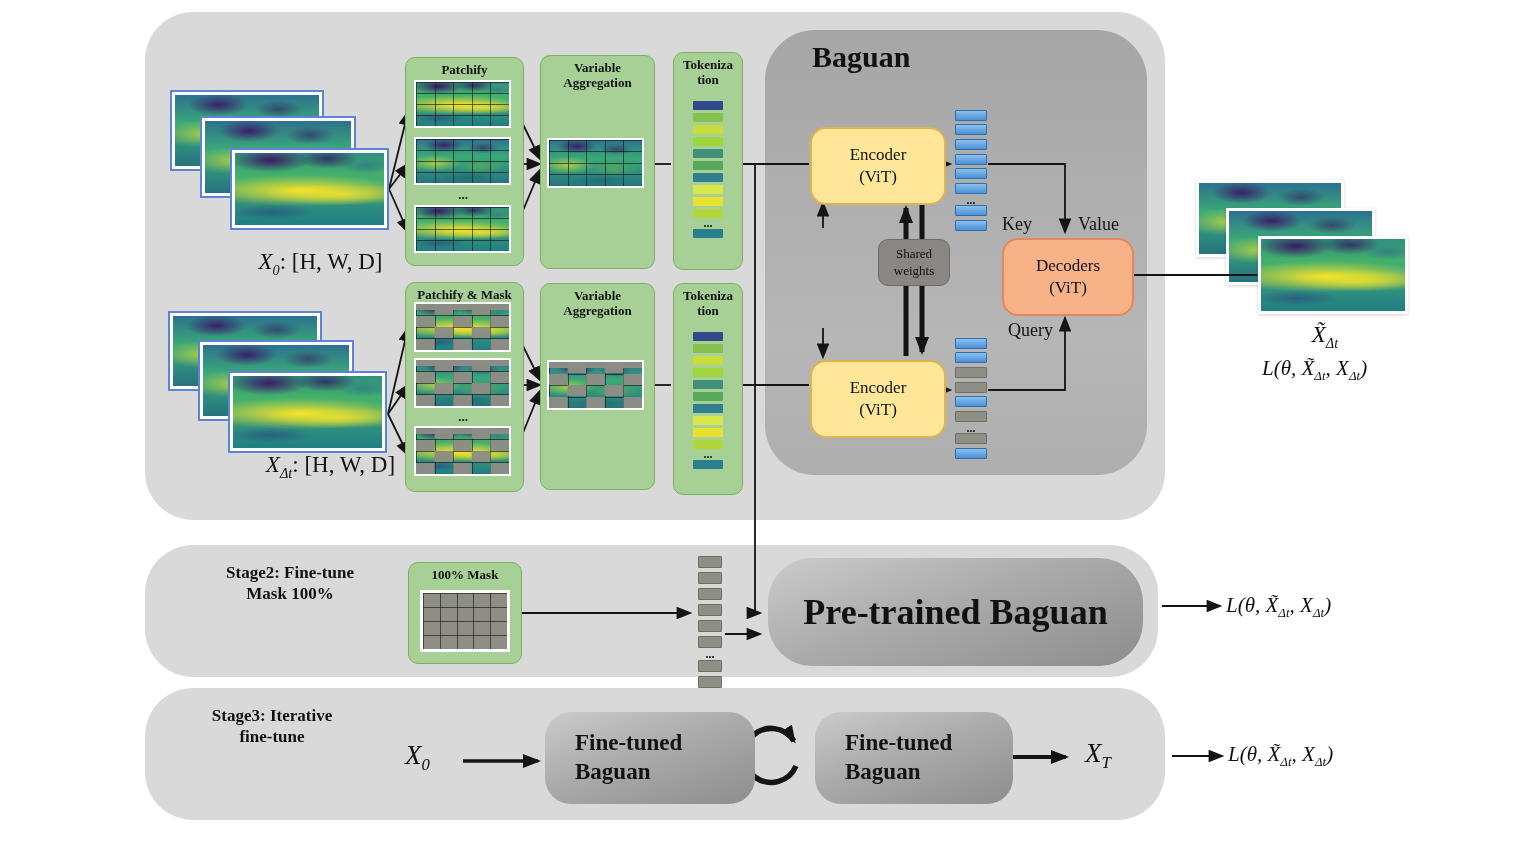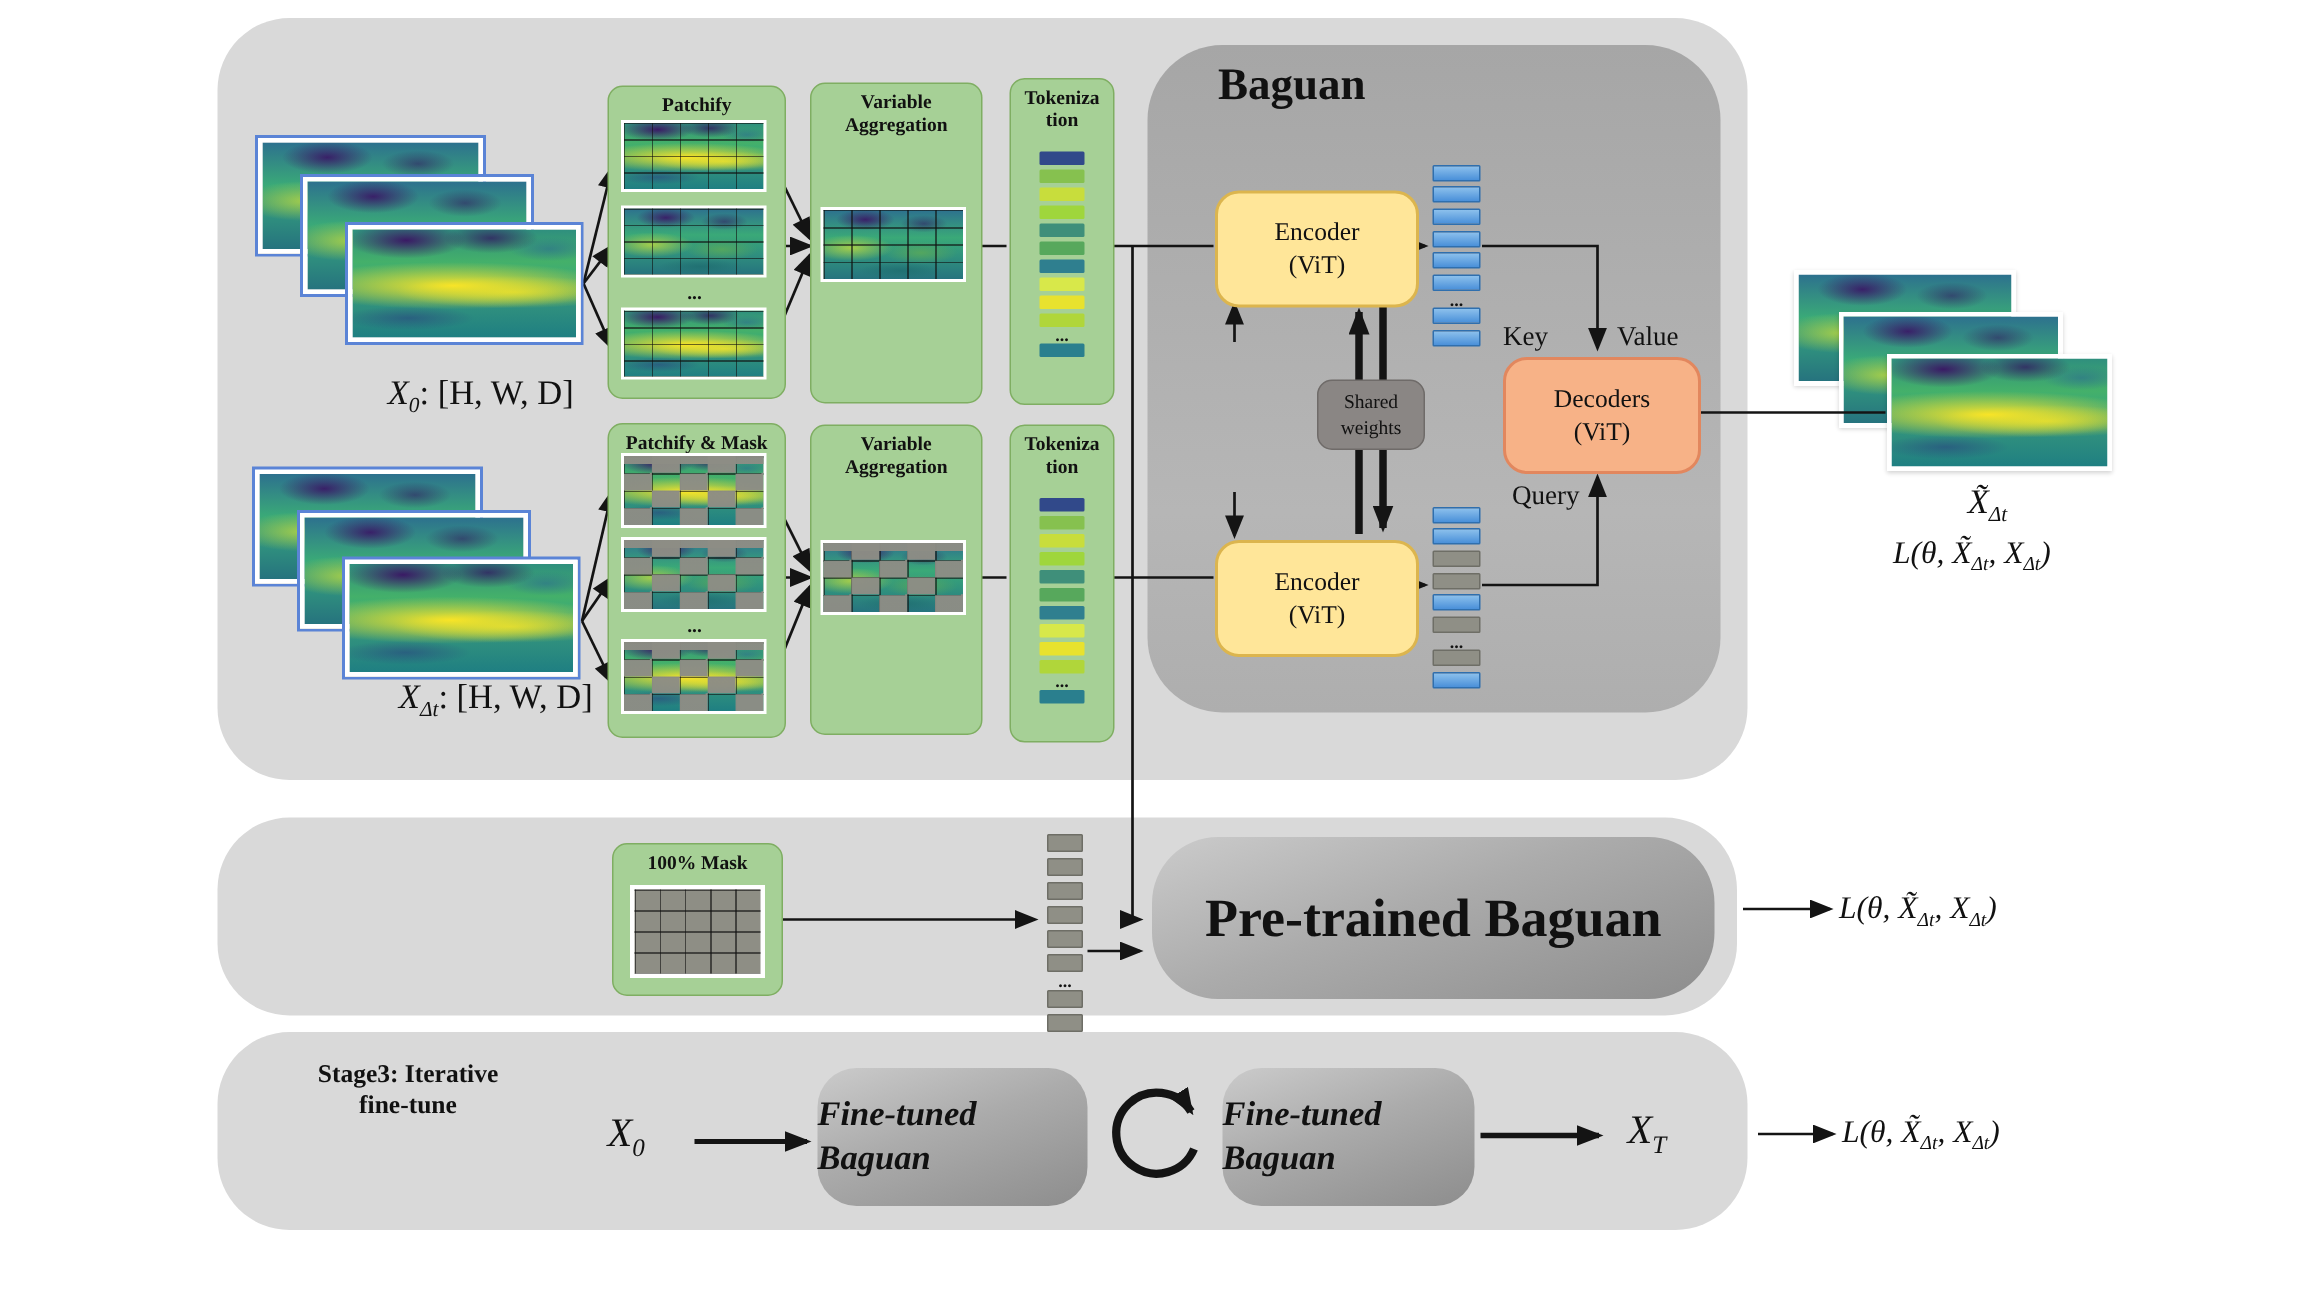--- a/index.html
+++ b/index.html
@@ -46,21 +46,21 @@
         font-size:17px;line-height:1.3;}
   .gbox{position:absolute;background:#4e8b3a;border:1.5px solid #2f5c22;border-radius:14px;
         text-align:center;font-size:13px;line-height:1.3;padding-top:7px;color:#0d1a08;}
   .swbox{position:absolute;background:#8a8684;border:1px solid #6f6b69;border-radius:10px;
         display:flex;flex-direction:column;justify-content:center;align-items:center;
         font-size:13px;line-height:1.25;}
   .bigbox{position:absolute;border-radius:44px;
         background:linear-gradient(160deg,#cbcbcb 0%,#ababab 45%,#8d8d8d 100%);
         display:flex;align-items:center;justify-content:center;
         font-weight:bold;}
-  .ftbox{border-radius:26px;justify-content:flex-start;font-size:23px;line-height:1.25;font-style:italic;}
+  .ftbox{border-radius:26px;justify-content:flex-start;padding-left:30px;font-size:23px;line-height:1.25;}
   .tokcol{position:absolute;display:flex;flex-direction:column;align-items:center;}
   .tokcol .tok{border-radius:1px;}
   .stack-b .tok{width:30px;height:9px;margin:1.8px 0;border:1px solid rgba(40,80,130,0.35);}
   .stack-v .tok{width:30px;height:9px;margin:1.5px 0;border:0;}
   .stack-g2 .tok{width:22px;height:10px;margin:2px 0;}
   .tok-b{background:linear-gradient(180deg,#8cc0ec,#4a90d9);border-color:#2f6fae!important;}
   .tok-g{background:#8f8f86;border:1px solid #6e6e66!important;}
   .tok-dots{font-weight:bold;font-size:12px;line-height:8px;}
   .mathlbl{position:absolute;font-style:italic;text-align:center;}
   .mathlbl sub,.loss sub{font-size:62%;}
@@ -217,21 +217,21 @@
   </div>
 
   <div class="ybox z4" style="left:810px;top:127px;width:132px;height:74px;">
     <div>Encoder</div>
       <div>(ViT)</div>
   </div>
   <div class="ybox z4" style="left:810px;top:360px;width:132px;height:74px;">
     <div>Encoder</div>
       <div>(ViT)</div>
   </div>
-  <div class="swbox z4" style="left:878px;top:253px;width:70px;height:45px;">
+  <div class="swbox z4" style="left:878px;top:239px;width:70px;height:45px;">
     <div>Shared</div>
       <div>weights</div>
   </div>
   <div class="tokcol stack-b z4" style="left:955px;top:108px;width:32px;">
       <div class="tok tok-b"></div>
       <div class="tok tok-b"></div>
       <div class="tok tok-b"></div>
       <div class="tok tok-b"></div>
       <div class="tok tok-b"></div>
       <div class="tok tok-b"></div>
@@ -261,20 +261,24 @@
   <div class="hm mottle frame-white z2" style="left:1196px;top:180px;width:142px;height:71px;"></div>
   <div class="hm mottle frame-white z2" style="left:1226px;top:208px;width:143px;height:71px;"></div>
   <div class="hm frame-white z4" style="left:1258px;top:236px;width:144px;height:72px;"></div>
   <div class="mathlbl z5" style="left:1280px;top:322px;width:90px;font-size:23px;">
     <span>X̃</span><sub>Δt</sub>
   </div>
   <div class="loss z5" style="left:1262px;top:356px;">
     <span>L(θ, X̃</span><sub>Δt</sub><span>, X</span><sub>Δt</sub><span>)</span>
   </div>
 
+  <div class="stage-title" style="left:150px;top:562px;width:280px;">
+    <div>Stage2: Fine-tune</div>
+    <div>Mask 100%</div>
+  </div>
   <div class="greenbox z4" style="left:408px;top:562px;width:112px;height:100px;">
     <div class="btitle">100% Mask</div>
   </div>
   <div class="fullmask gridded z4" style="left:420px;top:590px;width:84px;height:56px;border:3px solid #fff;"></div>
   <div class="tokcol stack-g2 z4" style="left:698px;top:554px;width:24px;">
       <div class="tok tok-g"></div>
       <div class="tok tok-g"></div>
       <div class="tok tok-g"></div>
       <div class="tok tok-g"></div>
       <div class="tok tok-g"></div>

